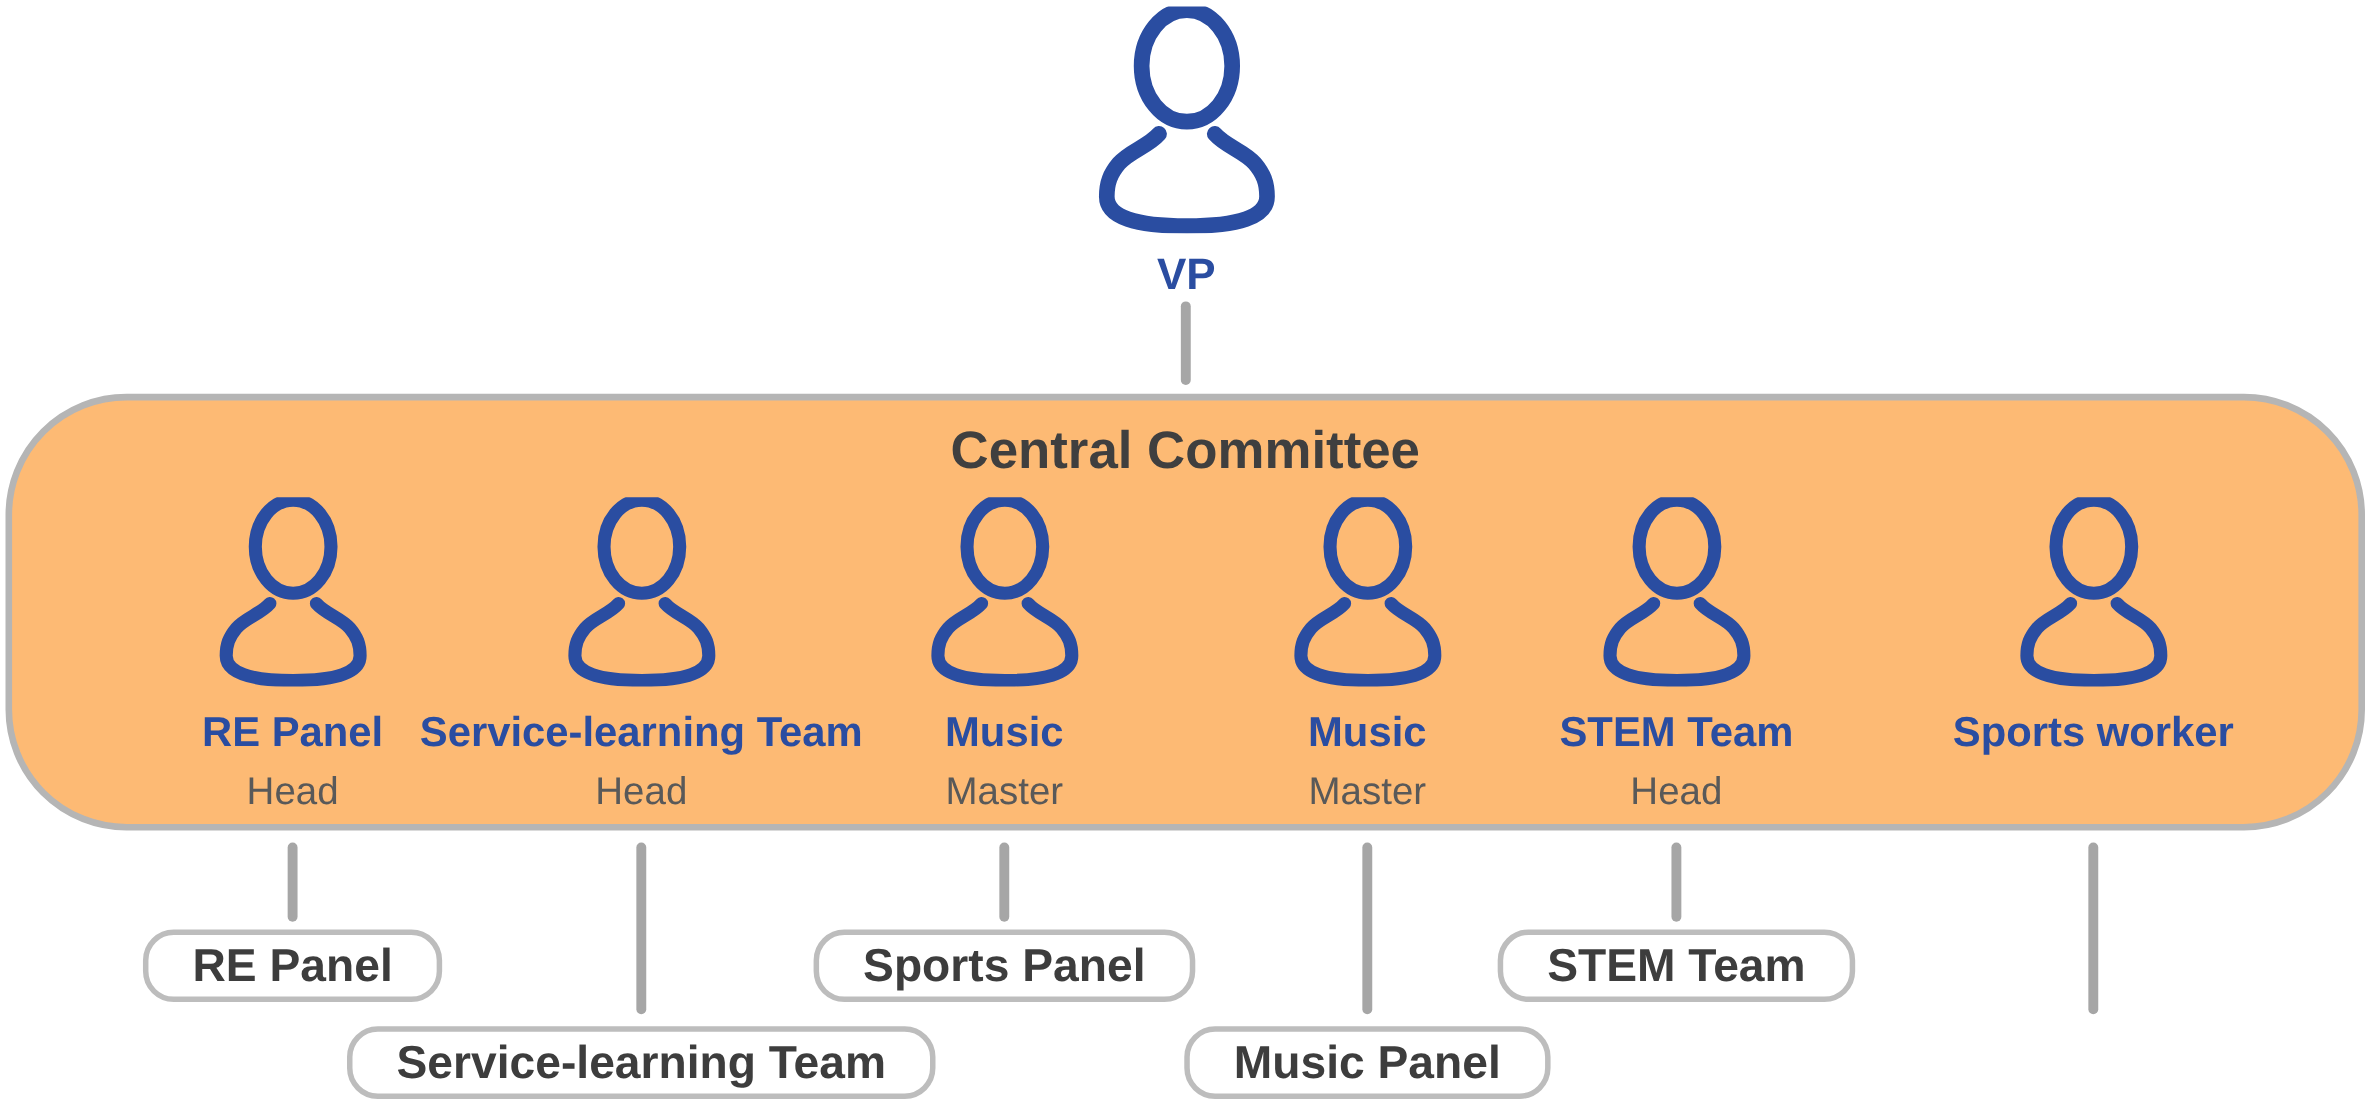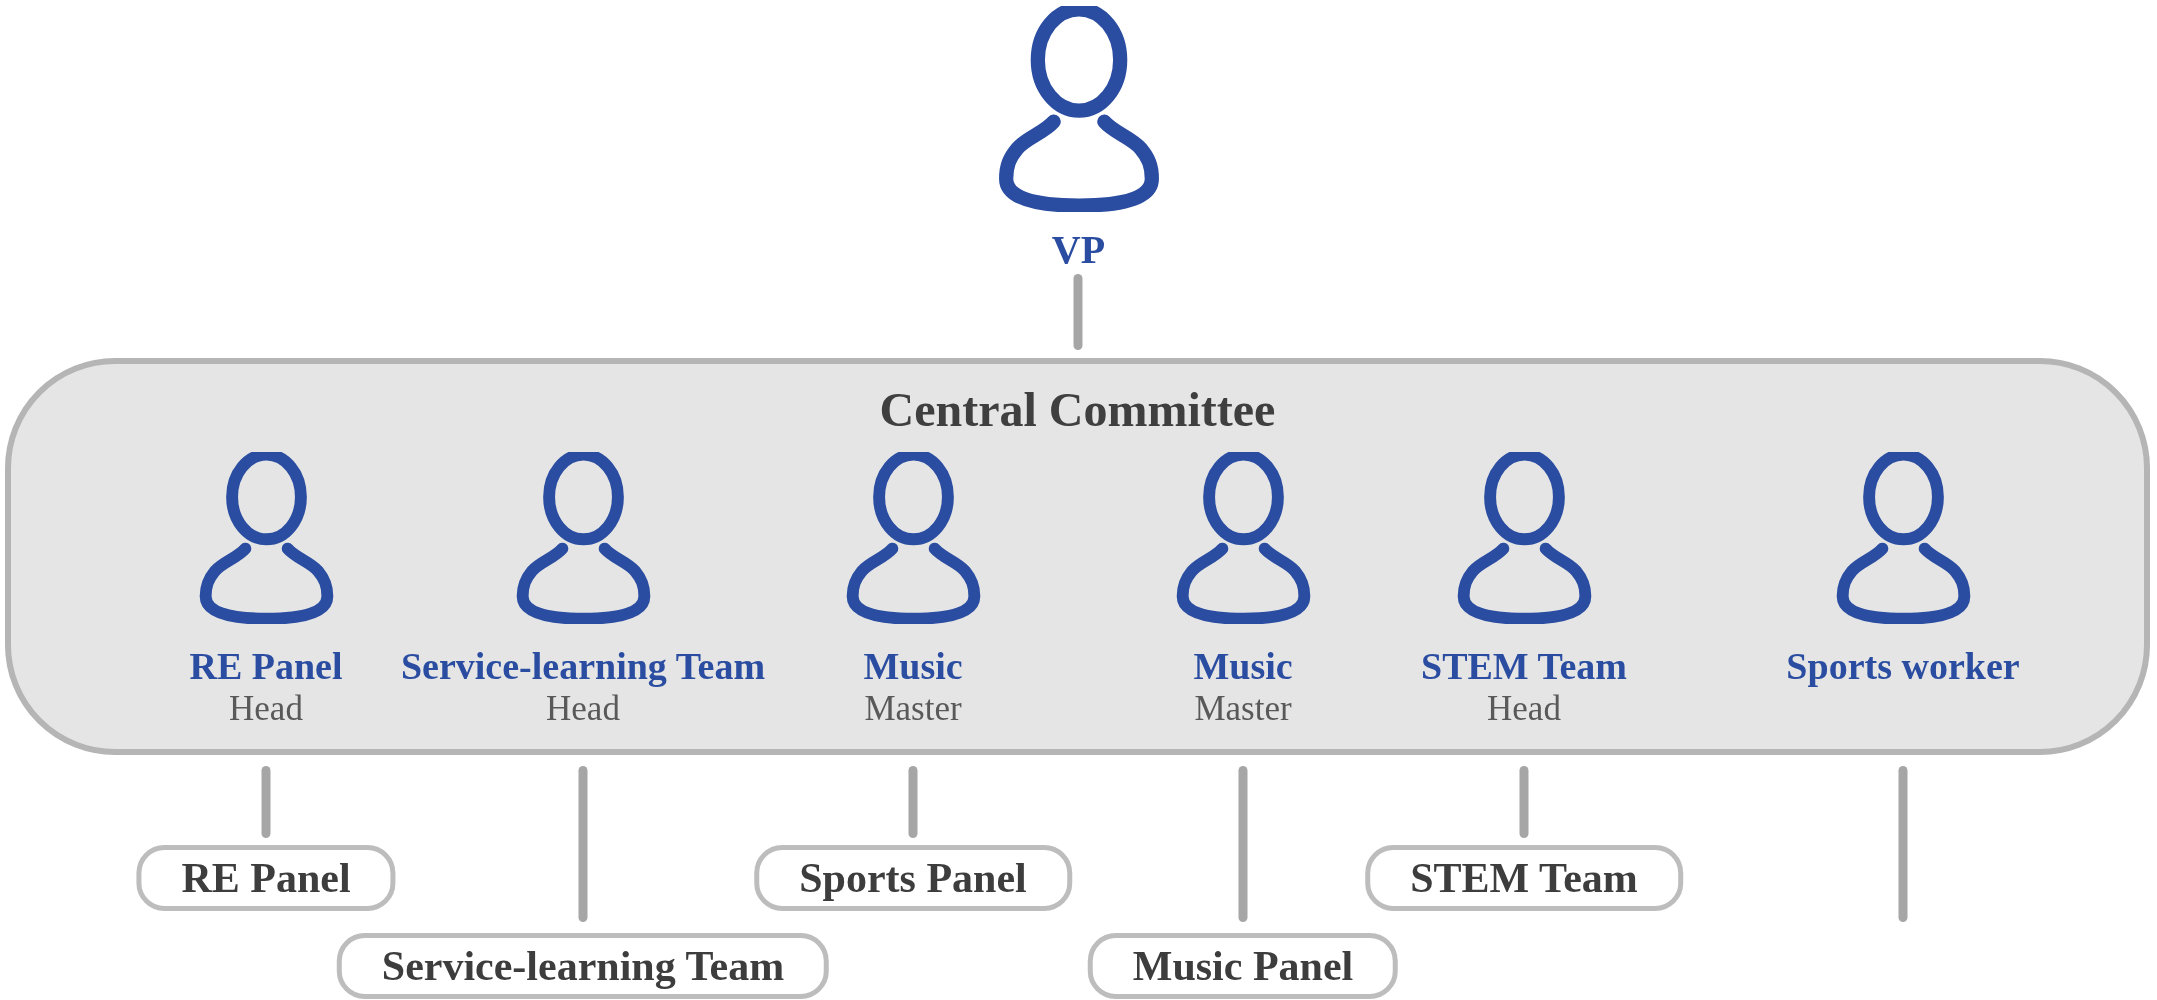--- a/index.html
+++ b/index.html
@@ -1,20 +1,20 @@
 <!DOCTYPE html>
 <html style="--blue: #2a4da1; --title: #3f3f3f; --secondary: #595959; --boxtext: #3d3d3d; --border: #b5b5b5; --boxborder: #bdbdbd; --line: #a6a6a6;"><head>
 <meta charset="utf-8">
 <style>
   html,body{margin:0;padding:0;background:#ffffff;}
   body{
     width:2157px;height:1000px;position:relative;overflow:hidden;
     font-family:"Liberation Sans", sans-serif;
   }
-  .stage{position:absolute;inset:0;font-family:Liberation Serif, serif;}
+  .stage{position:absolute;inset:0;}
 
   
   .person{display:block;}
   .person ellipse,.person path{
     fill:none;stroke:var(--blue);stroke-width:9;
     stroke-linecap:round;stroke-linejoin:round;
   }
 
   
   .vp-group{
@@ -33,39 +33,39 @@
     border-radius:5px;transform:translateX(-50%);
   }
   .vp-line{left:1078px;top:274px;height:76px;}
   .drop{top:766px;}
   .drop.upper{height:72px;}
   .drop.lower{height:156px;}
 
   
   .committee-box{
     position:absolute;left:5px;top:358px;width:2133px;height:385px;
-    border:6px solid var(--border);border-radius:110px;background:#e5e5e5;
+    border:6px solid var(--border);border-radius:110px;background:#fdba74;
   }
   .committee-title{
     position:absolute;left:0;right:0;top:18px;text-align:center;
     font-size:48px;font-weight:600;color:var(--title);
   }
 
   
   .member{
     position:absolute;top:452px;width:340px;transform:translateX(-50%);
     display:flex;flex-direction:column;align-items:center;
   }
   .member .person{width:159px;height:172px;}
   .member-name{
     margin-top:22px;font-size:38px;font-weight:700;color:var(--blue);
     white-space:nowrap;line-height:1.1;
   }
   .member-role{
-    margin-top:2px;font-size:35px;font-weight:400;color:var(--secondary);
+    margin-top:13px;font-size:35px;font-weight:400;color:var(--secondary);
     white-space:nowrap;line-height:1.1;text-align:right;
   }
 
   
   .subunit{
     position:absolute;transform:translateX(-50%);
     height:56px;border:5px solid var(--boxborder);border-radius:28px;
     background:#ffffff;display:flex;align-items:center;justify-content:center;
     padding:0 40px;white-space:nowrap;
   }

